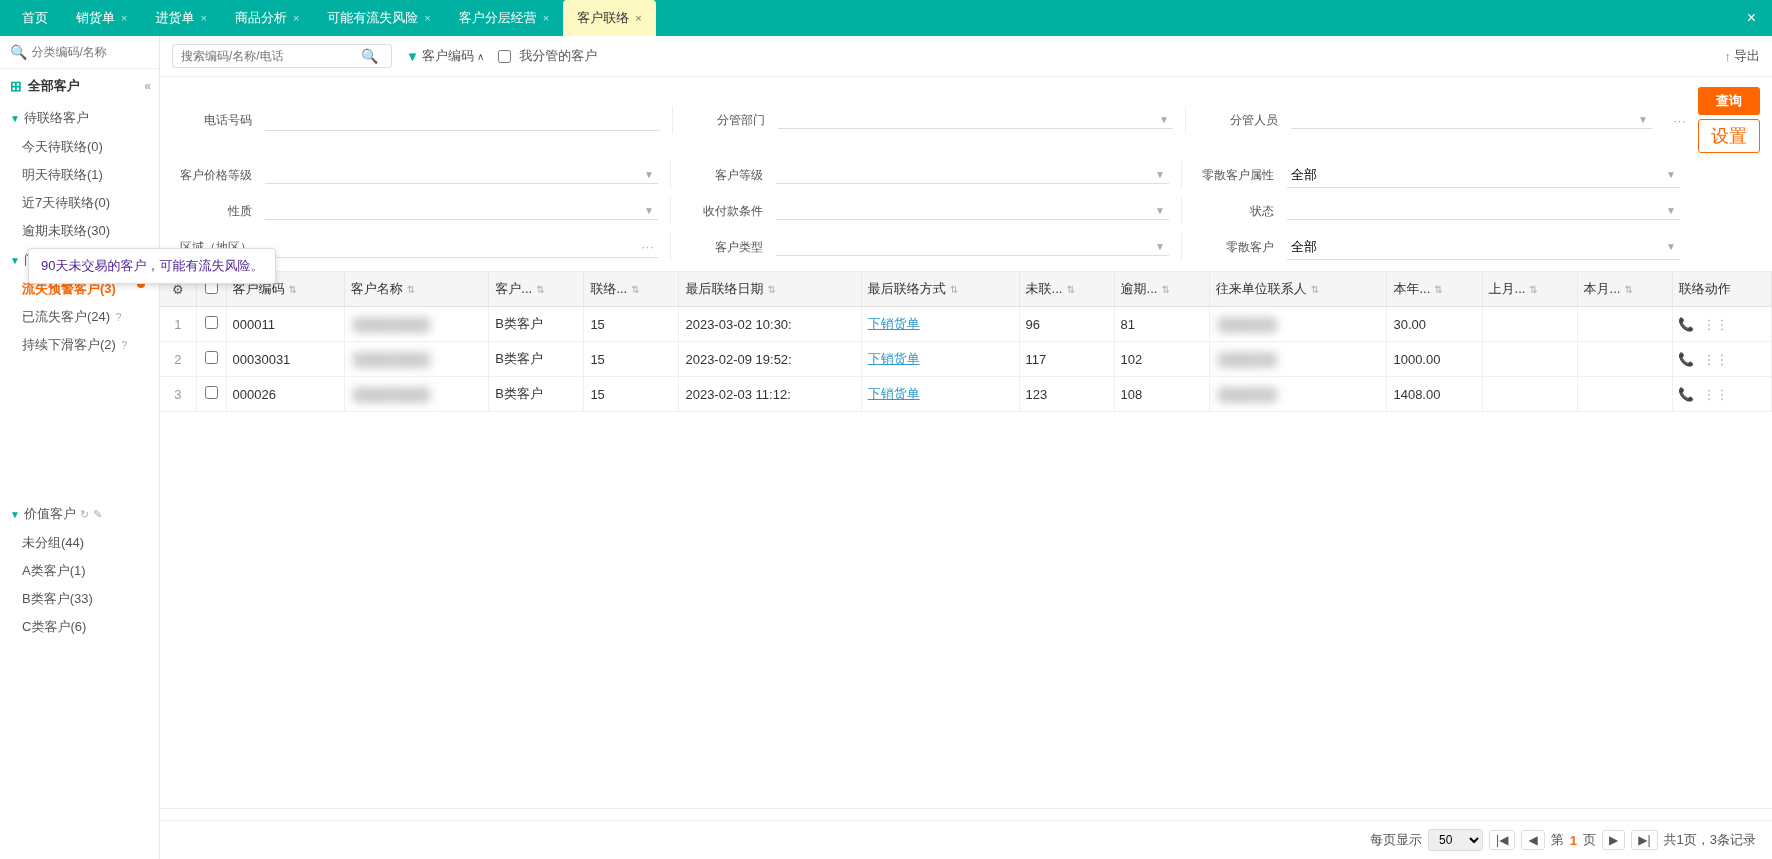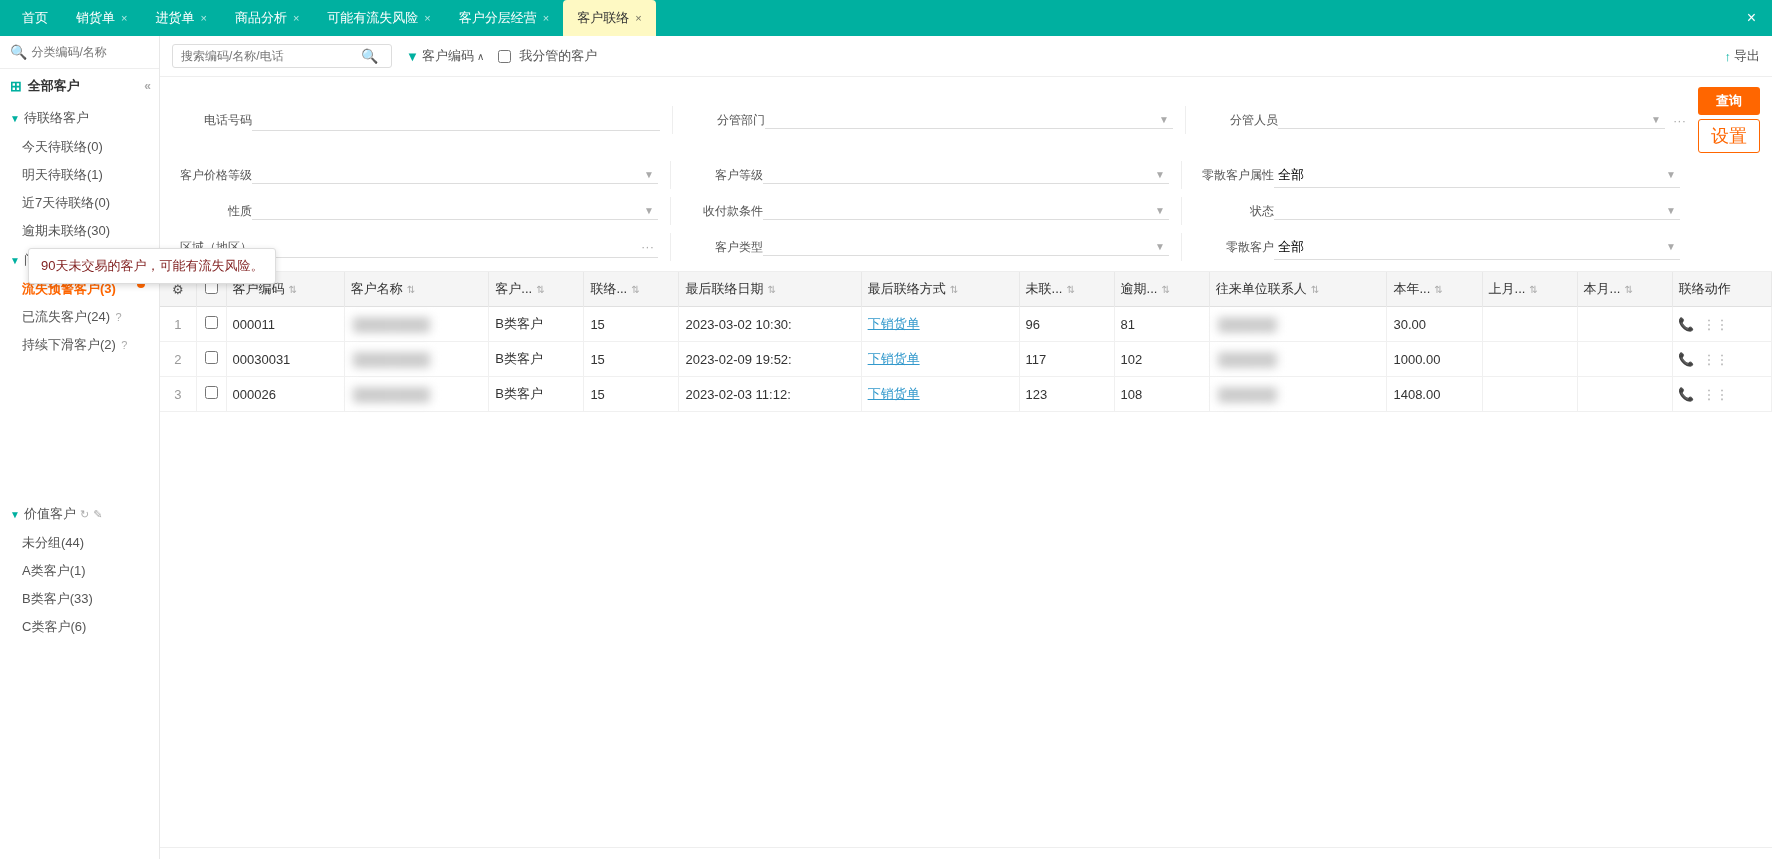--- a/index.html
+++ b/index.html
@@ -192,21 +192,21 @@
     .filter-row {
       display: flex;
       align-items: center;
       margin-bottom: 8px;
       gap: 0;
     }
     .filter-field {
       display: flex;
       align-items: center;
       flex: 1;
-      gap: 0;
+      gap: 13px;
       justify-content: flex-end;
     }
     .filter-label {
       min-width: 80px;
       text-align: right;
       color: #555;
       font-size: 12px;
       white-space: nowrap;
     }
     .filter-input {
@@ -298,21 +298,21 @@
     .td-link { color: #3399cc; cursor: pointer; text-decoration: underline; }
     .sort-icon { color: #aaa; font-size: 10px; margin-left: 2px; }
 
     
     .tooltip-box {
       background: white;
       border: 1px solid #ddd;
       border-radius: 3px;
       padding: 8px 12px;
       font-size: 12px;
-      color: #7f1d1d;
+      color: #4c1d95;
       position: absolute;
       z-index: 100;
       box-shadow: 0 2px 6px rgba(0,0,0,0.15);
       white-space: nowrap;
       top: 248px;
       left: 28px;
     }
 
     
     .pager-bar {
@@ -758,14 +758,30 @@
             </td>
           </tr>
         </tbody>
       </table>
     </div>
 
     <div class="scrollbar-container">
       <div class="scrollbar-inner"></div>
     </div>
 
+    <div class="pager-bar">
+      <span>每页显示</span>
+      <select class="pager-select">
+        <option>50</option>
+        <option>100</option>
+        <option>200</option>
+      </select>
+      <button class="pager-btn">|◀</button>
+      <button class="pager-btn">◀</button>
+      <span>第</span>
+      <span class="pager-current">1</span>
+      <span>页</span>
+      <button class="pager-btn">▶</button>
+      <button class="pager-btn">▶|</button>
+      <span>共1页，3条记录</span>
+    </div>
   </div>
 </div>
 
 </body></html>

